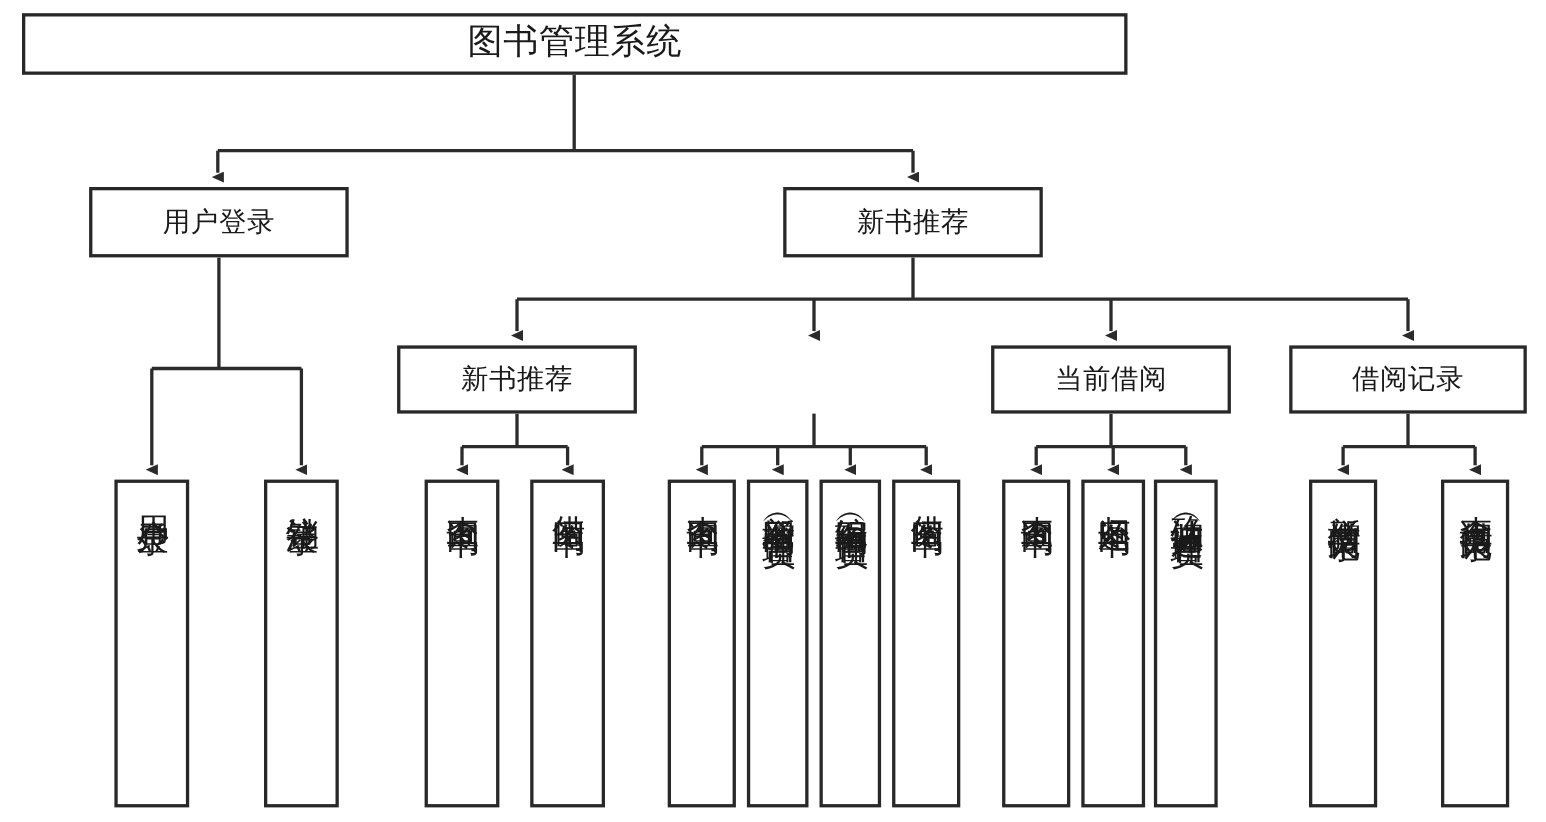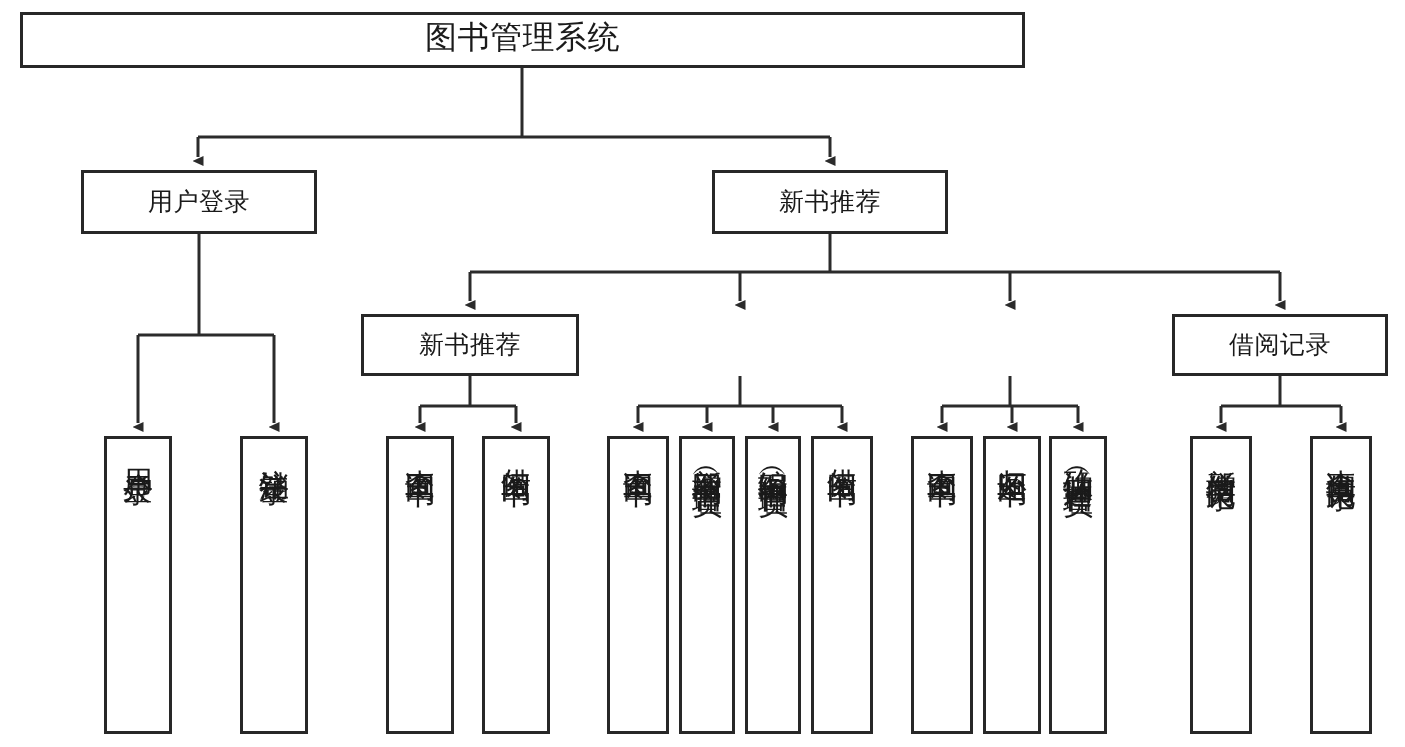--- a/index.html
+++ b/index.html
@@ -143,20 +143,23 @@
   <div class="node horizontal level-2" style="left:81px; top:170px; width:236px; height:64px;">
     <span class="node-label">用户登录</span>
   </div>
   <div class="node horizontal level-2" style="left:712px; top:170px; width:236px; height:64px;">
     <span class="node-label">新书推荐</span>
   </div>
 
   <div class="node horizontal level-3" style="left:361px; top:314px; width:218px; height:62px;">
     <span class="node-label">新书推荐</span>
   </div>
+  <div class="node horizontal level-3" style="left:901px; top:314px; width:218px; height:62px;">
+    <span class="node-label">当前借阅</span>
+  </div>
   <div class="node horizontal level-3" style="left:1172px; top:314px; width:216px; height:62px;align-items:center;">
     <span class="node-label">借阅记录</span>
   </div>
 
   <div class="node vertical leaf" style="left:104px; top:436px; width:68px; height:298px;">
     <span class="node-label">用户登录</span>
   </div>
   <div class="node vertical leaf" style="left:240px; top:436px; width:68px; height:298px;">
     <span class="node-label">注销登录</span>
   </div>

